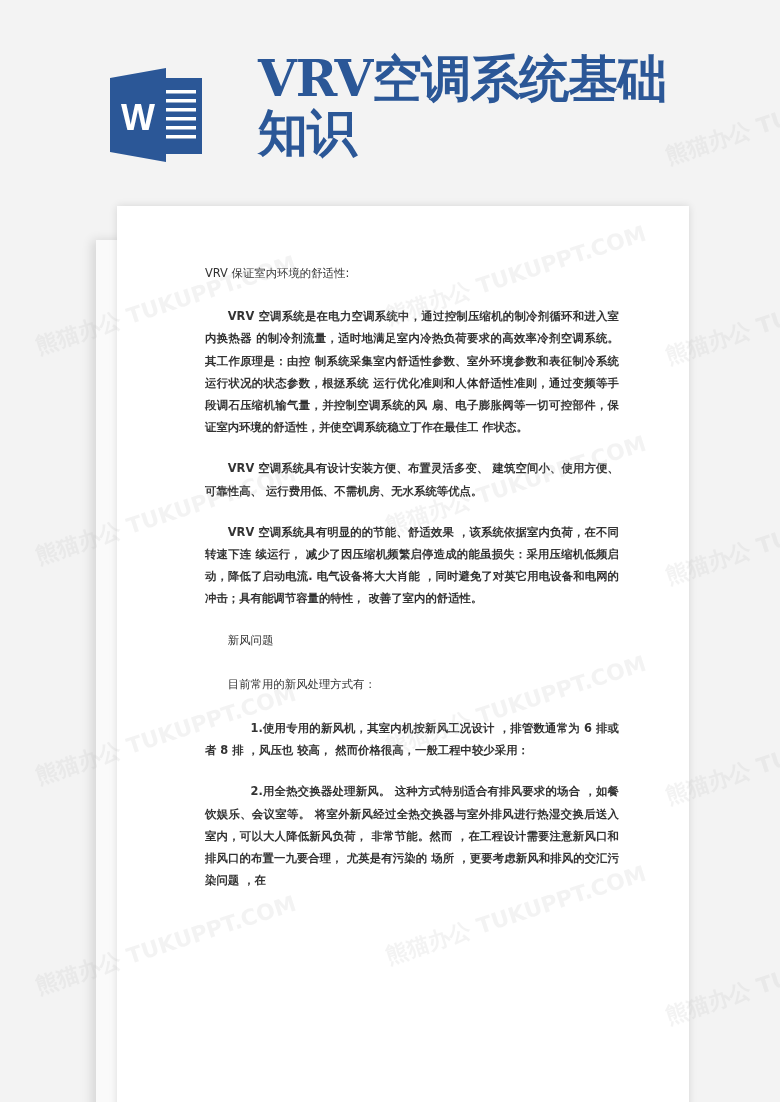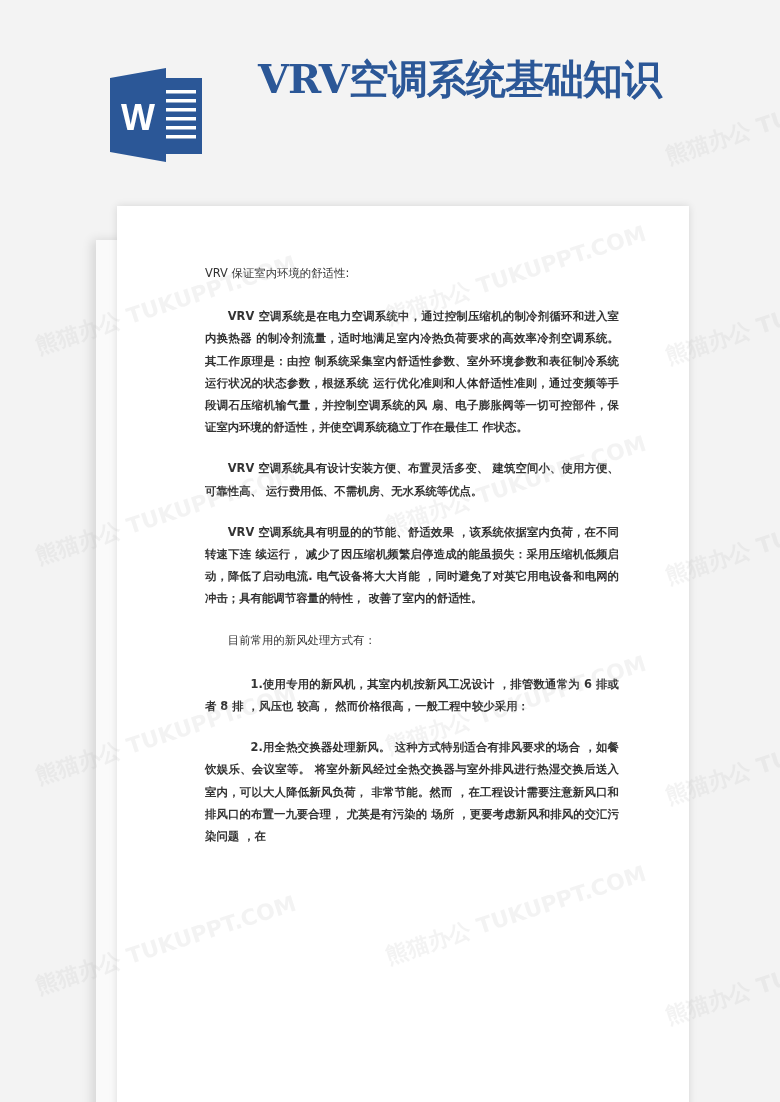--- a/index.html
+++ b/index.html
@@ -22,21 +22,21 @@
     height: 94px;
   }
   .title {
     position: absolute;
     left: 258px;
     top: 52px;
     margin: 0;
     font-family: "DejaVu Serif", "Liberation Serif", serif;
     font-weight: bold;
     color: #2b5797;
-    font-size: 40px;
+    font-size: 50px;
     line-height: 54px;
     letter-spacing: -1px;
     width: 420px;
   }
   .back-page {
     position: absolute;
     left: 96px;
     top: 240px;
     width: 40px;
     height: 900px;
@@ -111,20 +111,21 @@
 <h1 class="title">VRV空调系统基础知识</h1>
 
 <div class="back-page"></div>
 
 <div class="page">
   <div class="content">
     <p class="heading">VRV 保证室内环境的舒适性:</p>
     <p class="indent para">VRV 空调系统是在电力空调系统中，通过控制压缩机的制冷剂循环和进入室内换热器 的制冷剂流量，适时地满足室内冷热负荷要求的高效率冷剂空调系统。其工作原理是：由控 制系统采集室内舒适性参数、室外环境参数和表征制冷系统运行状况的状态参数，根拯系统 运行优化准则和人体舒适性准则，通过变频等手段调石压缩机输气量，并控制空调系统的风 扇、电子膨胀阀等一切可控部件，保证室内环境的舒适性，并使空调系统稳立丁作在最佳工 作状态。</p>
     <p class="indent para">VRV 空调系统具有设计安装方便、布置灵活多变、 建筑空间小、使用方便、可靠性高、 运行费用低、不需机房、无水系统等优点。</p>
     <p class="indent para">VRV 空调系统具有明显的的节能、舒适效果 ，该系统依据室内负荷，在不同转速下连 续运行， 减少了因压缩机频繁启停造成的能虽损失：采用压缩机低频启动，降低了启动电流. 电气设备将大大肖能 ，同时避免了对英它用电设备和电网的冲击；具有能调节容量的特性， 改善了室内的舒适性。</p>
+    <p class="sub">新风问题</p>
     <p class="sub">目前常用的新风处理方式有：</p>
     <p class="indent para" style="margin-bottom:22px"><span class="listnum">1.</span><span>使用专用的新风机，其室内机按新风工况设计 ，排管数通常为 6 排或者 8 排 ，风压也 较高， 然而价格很高，一般工程中较少采用：</span></p>
     <p class="indent para"><span class="listnum">2.</span><span>用全热交换器处理新风。 这种方式特别适合有排风要求的场合 ，如餐饮娱乐、会议室等。 将室外新风经过全热交换器与室外排风进行热湿交换后送入室内，可以大人降低新风负荷， 非常节能。然而 ，在工程设计需要注意新风口和排风口的布置一九要合理， 尤英是有污染的 场所 ，更要考虑新风和排风的交汇污染问题 ，在</span></p>
   </div>
 </div>
 
 <div class="watermark" style="left:30px;top:290px">熊猫办公 TUKUPPT.COM</div>
 <div class="watermark" style="left:380px;top:260px">熊猫办公 TUKUPPT.COM</div>
 <div class="watermark" style="left:660px;top:100px">熊猫办公 TUKUPPT.COM</div>
 <div class="watermark" style="left:30px;top:500px">熊猫办公 TUKUPPT.COM</div>

